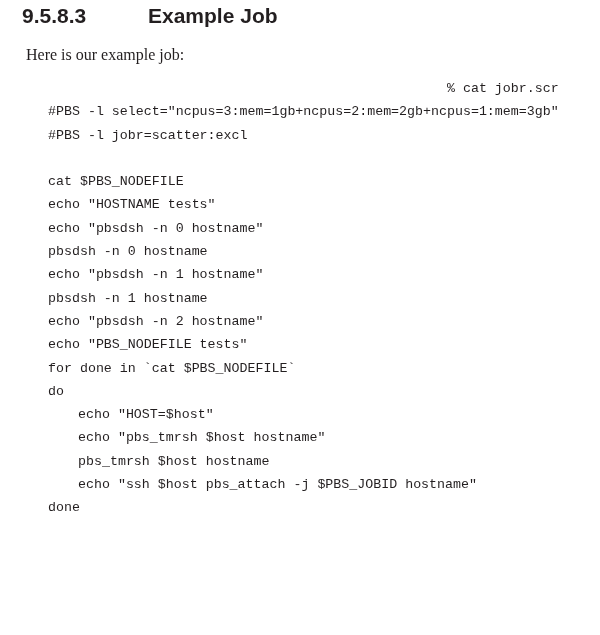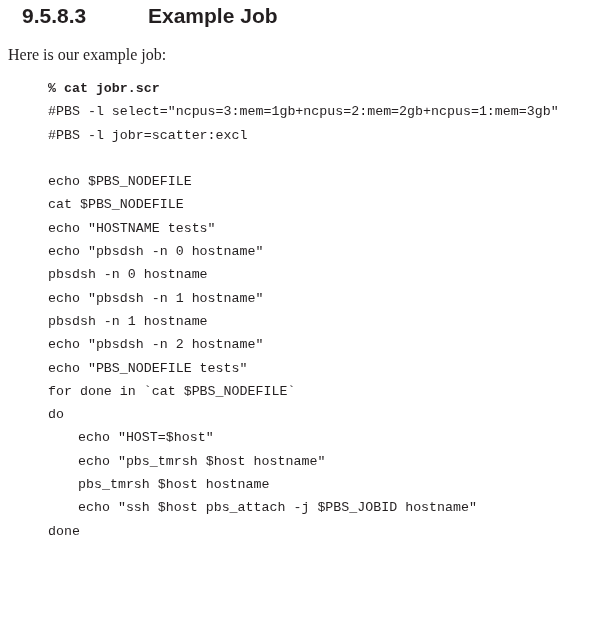--- a/index.html
+++ b/index.html
@@ -4,45 +4,44 @@
 <style>
   html, body { margin: 0; padding: 0; background: #ffffff; }
   body { width: 600px; height: 635px; position: relative; overflow: hidden; color: #231f20; }
   .heading {
     position: absolute; left: 22px; top: 4px;
     font-family: "Liberation Sans", sans-serif; font-weight: bold; font-size: 21px;
     white-space: pre; color: #231f20;
   }
   .heading .num { display: inline-block; width: 126px; }
   .intro {
-    position: absolute; left: 8px; top: 46px;
+    position: absolute; left: 26px; top: 46px;
     font-family: "Liberation Serif", serif; font-size: 16px; color: #231f20;
   }
   .code {
     position: absolute; left: 48px; top: 77px;
     font-family: "Liberation Mono", monospace; font-size: 13.3px; line-height: 23.3px;
     color: #231f20;
   }
   .code .line { white-space: pre; height: 23.3px; }
-  .code .cmd { font-weight: bold; }
+  .code .cmd { font-weight: normal; text-align: right; }
   .code .indent { padding-left: 30px; }
 </style>
 </head>
 <body>
 
 <div class="heading"><span class="num">9.5.8.3</span><span>Example Job</span></div>
 
 <div class="intro">Here is our example job:</div>
 
 <div class="code">
   <div class="line cmd">% cat jobr.scr</div>
   <div class="line">#PBS -l select="ncpus=3:mem=1gb+ncpus=2:mem=2gb+ncpus=1:mem=3gb"</div>
   <div class="line">#PBS -l jobr=scatter:excl</div>
   <div class="line"></div>
-  <div class="line">echo $PBS_NODEFILE</div>
   <div class="line">cat $PBS_NODEFILE</div>
   <div class="line">echo "HOSTNAME tests"</div>
   <div class="line">echo "pbsdsh -n 0 hostname"</div>
   <div class="line">pbsdsh -n 0 hostname</div>
   <div class="line">echo "pbsdsh -n 1 hostname"</div>
   <div class="line">pbsdsh -n 1 hostname</div>
   <div class="line">echo "pbsdsh -n 2 hostname"</div>
   <div class="line">echo "PBS_NODEFILE tests"</div>
   <div class="line">for done in `cat $PBS_NODEFILE`</div>
   <div class="line">do</div>

